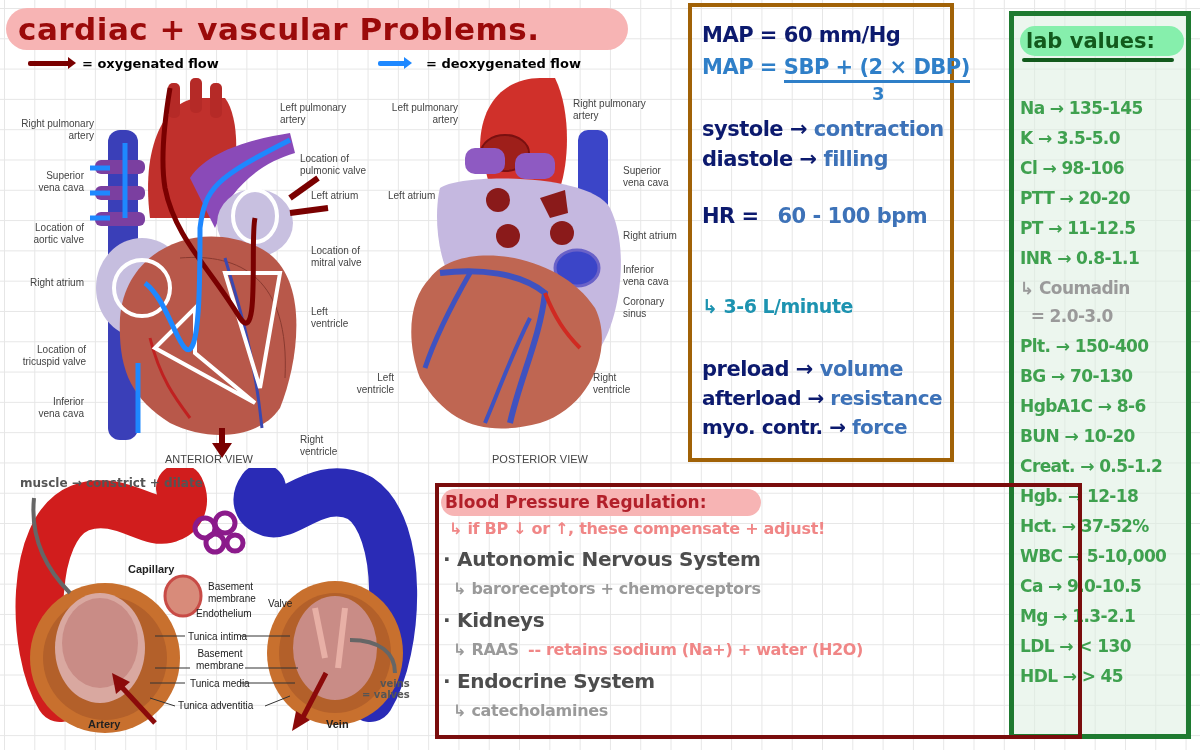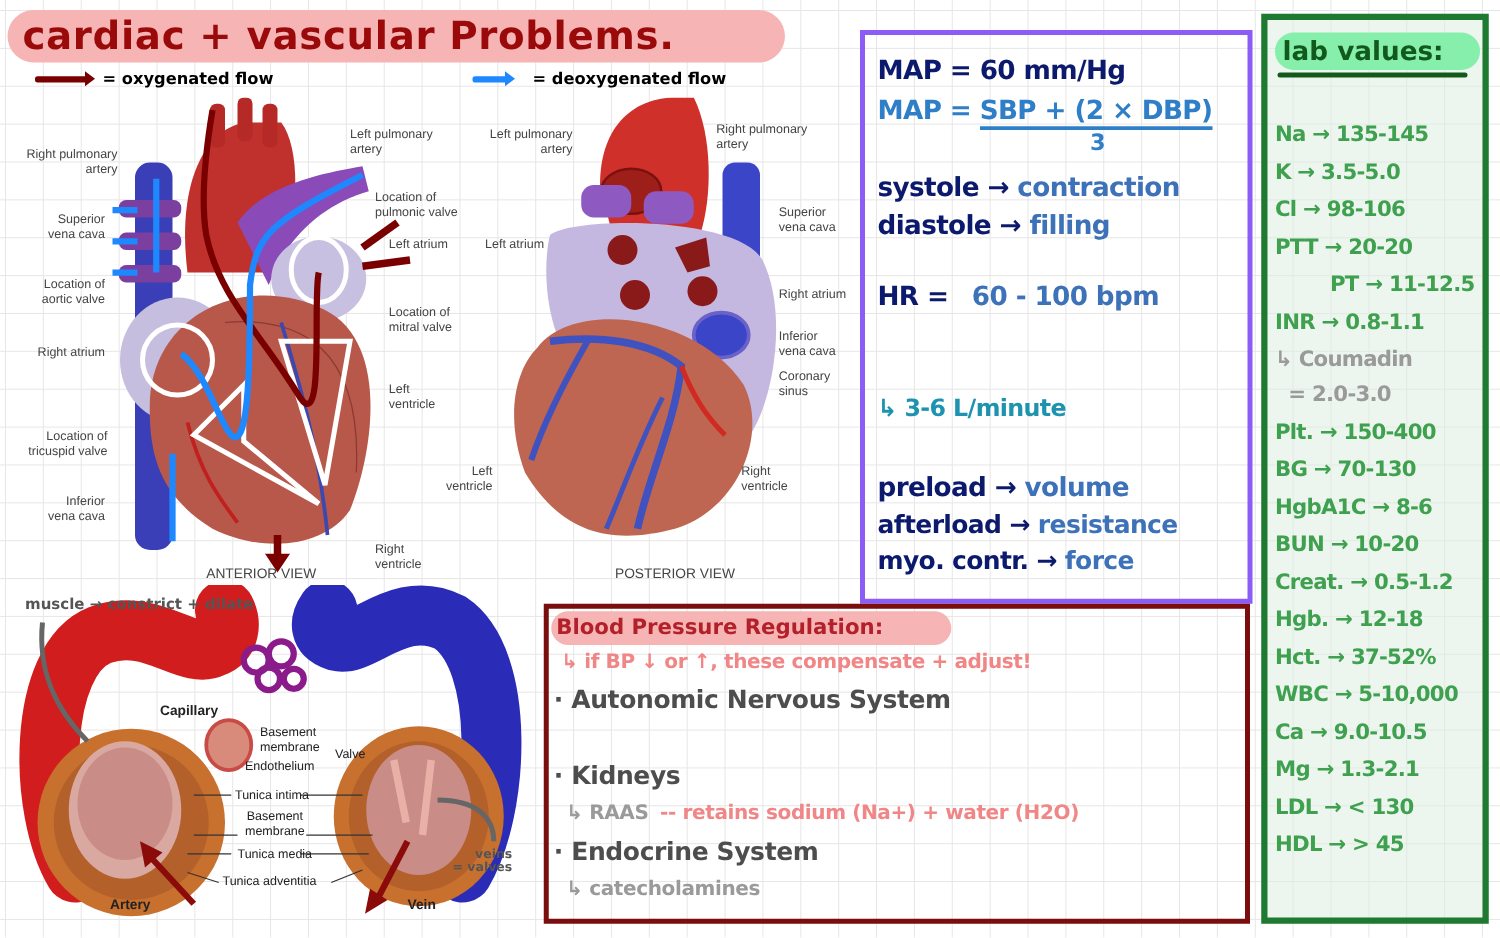--- a/index.html
+++ b/index.html
@@ -25,36 +25,36 @@
   }
   .legend { top: 56px; font-size: 13px; color: #000000; font-weight: bold; display: flex; align-items: center; gap: 6px; }
   .arrow-line { display: inline-block; height: 5px; border-radius: 2px; position: relative; }
   .arrow-line::after { content: ""; position: absolute; right: -6px; top: -4px; border-left: 8px solid; border-top: 6px solid transparent; border-bottom: 6px solid transparent; border-left-color: inherit; }
 
   
   .lbl { font-family: "Liberation Sans", sans-serif; font-size: 10px; color: #444; line-height: 12px; position: absolute; }
   .lbl.r { text-align: right; }
 
   
-  #info-box { left: 688px; top: 24px; width: 314px; height: 459px; border: 4px solid #8b5cf6; background: transparent; }
+  #info-box { left: 688px; top: 3px; width: 266px; height: 459px; border: 4px solid #a16207; background: transparent; }
   .info-line { position: absolute; left: 10px; font-size: 21px; font-weight: bold; white-space: nowrap; letter-spacing: -0.5px; }
   .navy { color: #0c1a6e; }
   .blue { color: #2f7fc8; }
   .mblue { color: #3d72b8; }
   .teal { color: #1d93b0; }
 
   
   #lab-box { left: 1009px; top: 11px; width: 182px; height: 728px; border: 5px solid #1e7a30; background: rgba(220,238,224,0.55); }
   #lab-title { left: 6px; top: 10px; width: 164px; height: 30px; background: #86efac; border-radius: 15px; color: #125a1c; font-size: 21px; font-weight: bold; line-height: 30px; padding-left: 6px; white-space: nowrap; }
   #lab-underline { left: 8px; top: 42px; width: 152px; height: 4px; background: #125a1c; border-radius: 2px; }
   .lab-row { position: absolute; left: 6px; font-size: 17px; font-weight: bold; color: #3fa14f; white-space: nowrap; letter-spacing: -0.6px; }
   .lab-row.grey { color: #9a9a9a; }
 
   
-  #bp-box { left: 435px; top: 483px; width: 565px; height: 256px; border: 4px solid #7a0d0d; }
+  #bp-box { left: 435px; top: 483px; width: 647px; height: 256px; border: 4px solid #7a0d0d; }
   #bp-title { left: 2px; top: 2px; width: 320px; height: 27px; background: #f7b4b4; border-radius: 14px; color: #b2202a; font-size: 17px; font-weight: bold; line-height: 27px; padding-left: 4px; white-space: nowrap; }
   .bp-line { position: absolute; white-space: nowrap; font-weight: bold; letter-spacing: -0.3px; }
   .pink { color: #f08686; }
   .dgrey { color: #4d4d4d; }
   .lgrey { color: #9a9a9a; }
 
   
   .vessel-note { font-size: 12px; font-weight: bold; color: #555; position: absolute; white-space: nowrap; }
 </style>
 </head>
@@ -224,21 +224,21 @@
 </div>
 
 <div id="lab-box" class="abs">
   <div id="lab-title" class="abs">lab values:</div>
   <div id="lab-underline" class="abs"></div>
   <div id="lab-rows">
     <div class="lab-row" style="top:82px;">Na → 135-145</div>
     <div class="lab-row" style="top:112px;"> K → 3.5-5.0</div>
     <div class="lab-row" style="top:142px;"> Cl → 98-106</div>
     <div class="lab-row" style="top:172px;">PTT → 20-20</div>
-    <div class="lab-row" style="top:202px;margin-left:44px;">PT → 11-12.5</div>
+    <div class="lab-row" style="top:202px;">PT → 11-12.5</div>
     <div class="lab-row" style="top:232px;">INR → 0.8-1.1</div>
     <div class="lab-row grey" style="top:262px;">↳ Coumadin</div>
     <div class="lab-row grey" style="top:290px;white-space:pre;">  = 2.0-3.0</div>
     <div class="lab-row" style="top:320px;">Plt. → 150-400</div>
     <div class="lab-row" style="top:350px;">BG → 70-130</div>
     <div class="lab-row" style="top:380px;">HgbA1C → 8-6</div>
     <div class="lab-row" style="top:410px;">BUN → 10-20</div>
     <div class="lab-row" style="top:440px;">Creat. → 0.5-1.2</div>
     <div class="lab-row" style="top:470px;">Hgb. → 12-18</div>
     <div class="lab-row" style="top:500px;">Hct. → 37-52%</div>
@@ -310,20 +310,21 @@
   <div class="lbl" style="left:178px;top:232px;font-size:10px;color:#222;">Tunica adventitia</div>
   <div class="lbl" style="left:88px;top:250px;font-weight:bold;font-size:11px;color:#222;">Artery</div>
   <div class="lbl" style="left:326px;top:250px;font-weight:bold;font-size:11px;color:#222;">Vein</div>
 </div>
 
 <div id="bp-box" class="abs">
   <div id="bp-title" class="abs">Blood Pressure Regulation:</div>
   <div class="bp-line pink" style="left:10px;top:32px;font-size:16px;">↳ if BP ↓ or ↑, these compensate + adjust!</div>
 
   <div class="bp-line dgrey" style="left:4px;top:60px;font-size:20px;">· Autonomic Nervous System</div>
+  <div class="bp-line lgrey" style="left:14px;top:92px;font-size:16px;">↳ baroreceptors + chemoreceptors</div>
 
   <div class="bp-line dgrey" style="left:4px;top:121px;font-size:20px;">· Kidneys</div>
   <div class="bp-line" style="left:14px;top:153px;font-size:16px;">
     <span class="lgrey">↳ RAAS</span>
     <span class="pink" style="margin-left:4px;">-- retains sodium (Na+) + water (H2O)</span>
   </div>
 
   <div class="bp-line dgrey" style="left:4px;top:182px;font-size:20px;">· Endocrine System</div>
   <div class="bp-line lgrey" style="left:14px;top:214px;font-size:16px;">↳ catecholamines</div>
 </div>

